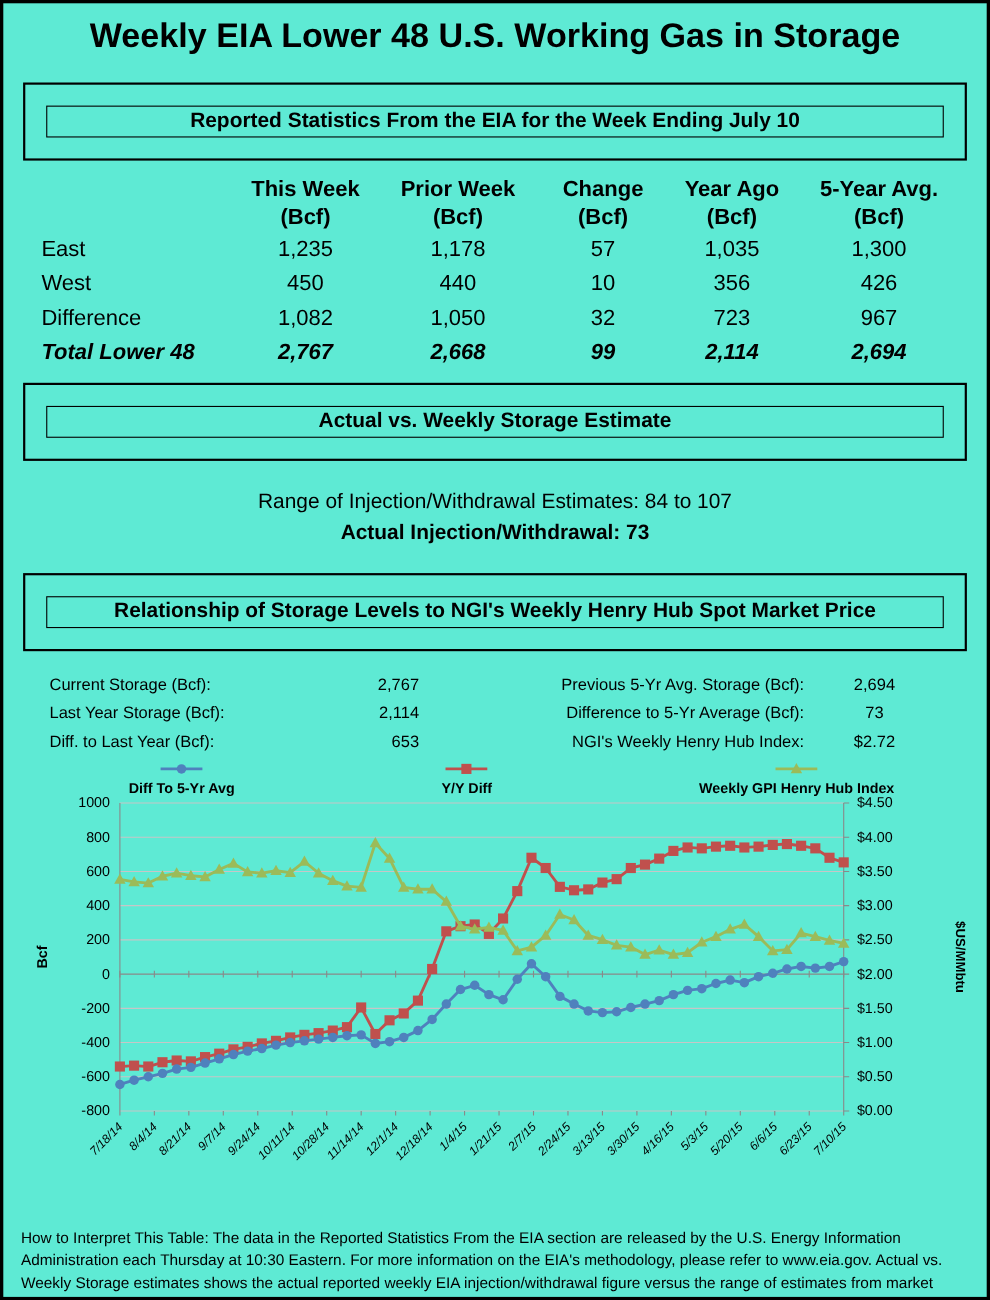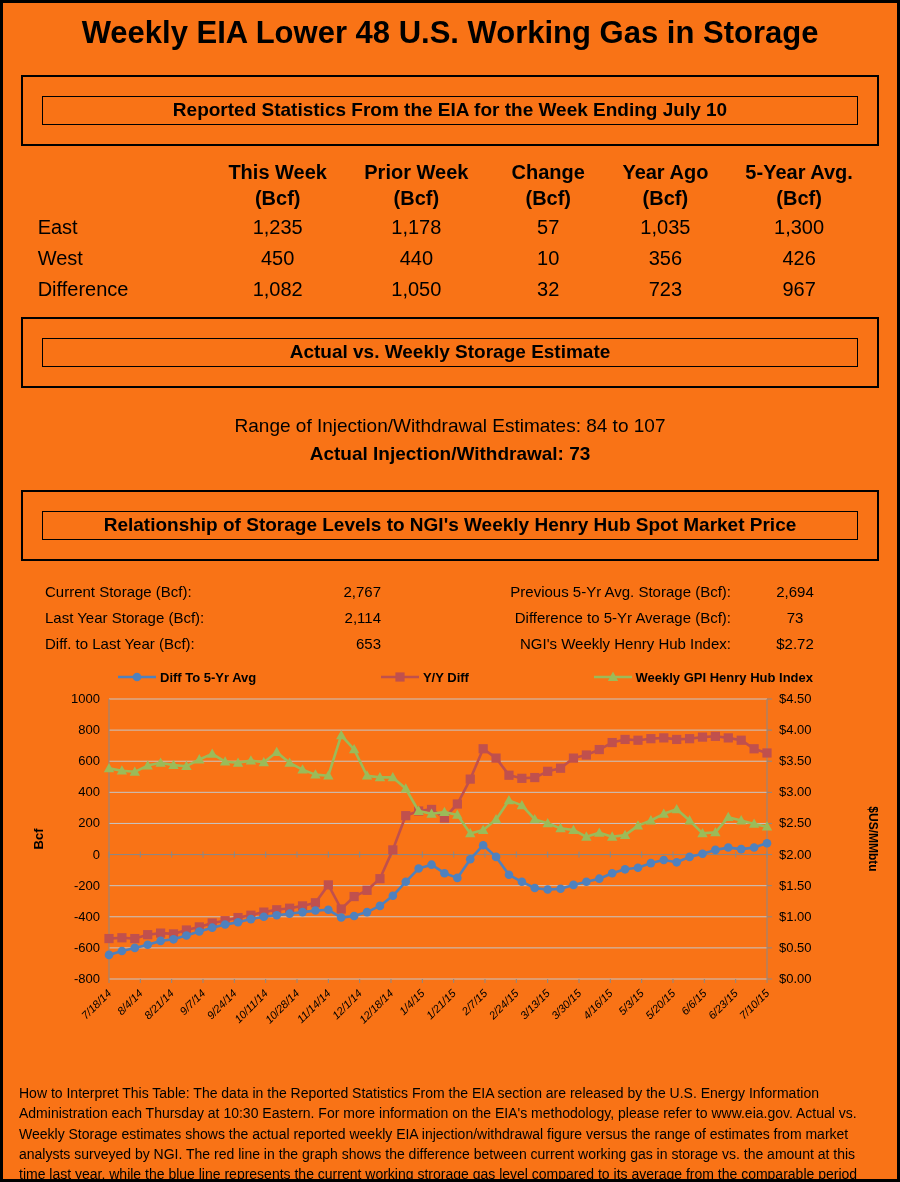--- a/index.html
+++ b/index.html
@@ -1,17 +1,17 @@
 <!DOCTYPE html>
 <html><head>
 <meta charset="utf-8">
 <style>
   html,body{margin:0;padding:0;background:#fff;}
   .page{width:900px;height:1182px;box-sizing:border-box;border:3px solid #000;
-        background:#f97316;font-family:"Liberation Sans",sans-serif;color:#000;
+        background:#5eead4;font-family:"Liberation Sans",sans-serif;color:#000;
         padding:8px 14px 6px 14px;overflow:hidden;position:relative;}
   .title{font-size:31px;font-weight:bold;text-align:center;margin:4px 0 24px 0;}
   .bar{border:2px solid #000;padding:19px;margin:0 4px;}
   .bar-inner{border:1px solid #000;text-align:center;font-weight:bold;font-size:19px;padding:2px 0 3px 0;}
   table.stats{width:98%;margin:12px auto 2px auto;border-collapse:collapse;font-size:20px;}
   table.stats th{font-weight:bold;text-align:center;padding:1px 2px;line-height:26px;}
   table.stats td{text-align:center;padding:2px 2px;line-height:27px;}
   table.stats td.rowlabel{text-align:left;padding-left:12px;}
   table.stats tr.total td{font-weight:bold;font-style:italic;}
   .est-block{margin:24px 0 22px 0;}
@@ -20,21 +20,21 @@
   table.rel{width:94%;margin:18px auto 6px auto;border-collapse:collapse;font-size:15px;}
   table.rel td{padding:3px 2px;line-height:20px;}
   td.l-label{width:252px;text-align:left;}
   td.l-value{width:80px;text-align:right;padding-right:6px;}
   td.gap{width:72px;}
   td.r-label{width:270px;text-align:right;}
   td.r-value{width:120px;text-align:center;}
   .it{}
   #legend{display:flex;justify-content:space-between;align-items:center;
           margin:10px 70px 0 100px;height:20px;}
-  .leg-item{display:flex;align-items:center;gap:3px;}
+  .leg-item{display:flex;align-items:center;gap:3px;flex-direction:column;}
   .leg-item span{font-size:13px;font-weight:bold;}
   #chart-wrap{margin:0 0 0 2px;}
   .footer{font-size:14px;line-height:1.45;margin:14px 2px 0 2px;}
   .footer b{font-weight:normal;}
 </style>
 </head>
 <body>
 
 <div class="page">
 
@@ -78,20 +78,28 @@
       <td>356</td>
       <td>426</td>
     </tr>
     <tr>
       <td class="rowlabel">Difference</td>
       <td>1,082</td>
       <td>1,050</td>
       <td>32</td>
       <td>723</td>
       <td>967</td>
+    </tr>
+    <tr class="total">
+      <td class="rowlabel">Total Lower 48</td>
+      <td>2,767</td>
+      <td>2,668</td>
+      <td>99</td>
+      <td>2,114</td>
+      <td>2,694</td>
     </tr>
   </tbody>
     </table>
 
   <div class="bar" style="margin-top:12px">
     <div class="bar-inner">Actual vs. Weekly Storage Estimate</div>
   </div>
 
   <div class="est-block">
     <div class="est-line">Range of Injection/Withdrawal Estimates: 84 to 107</div>

